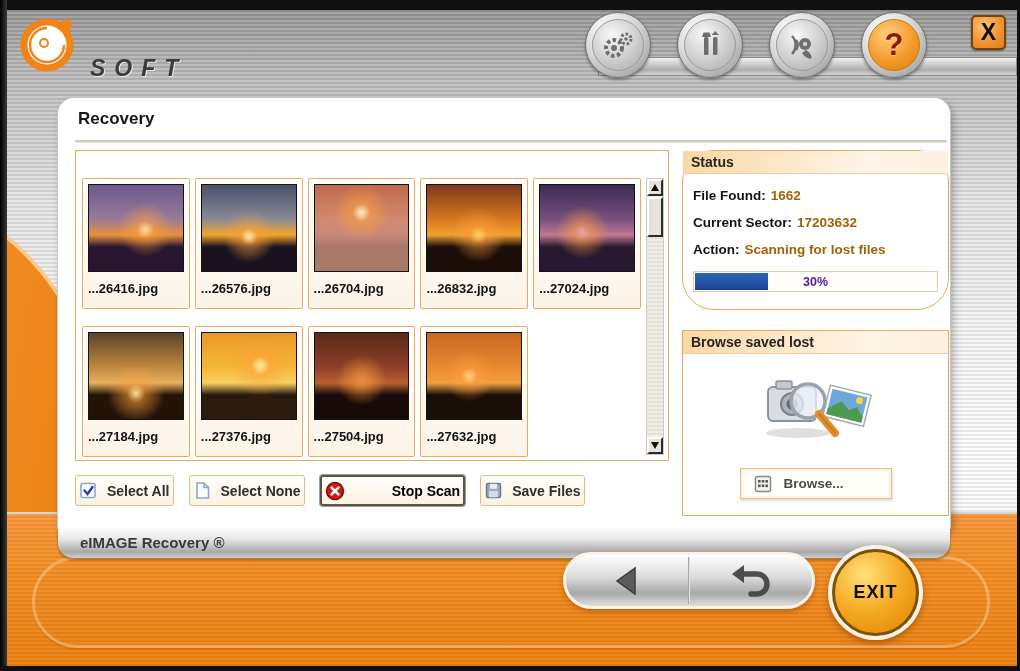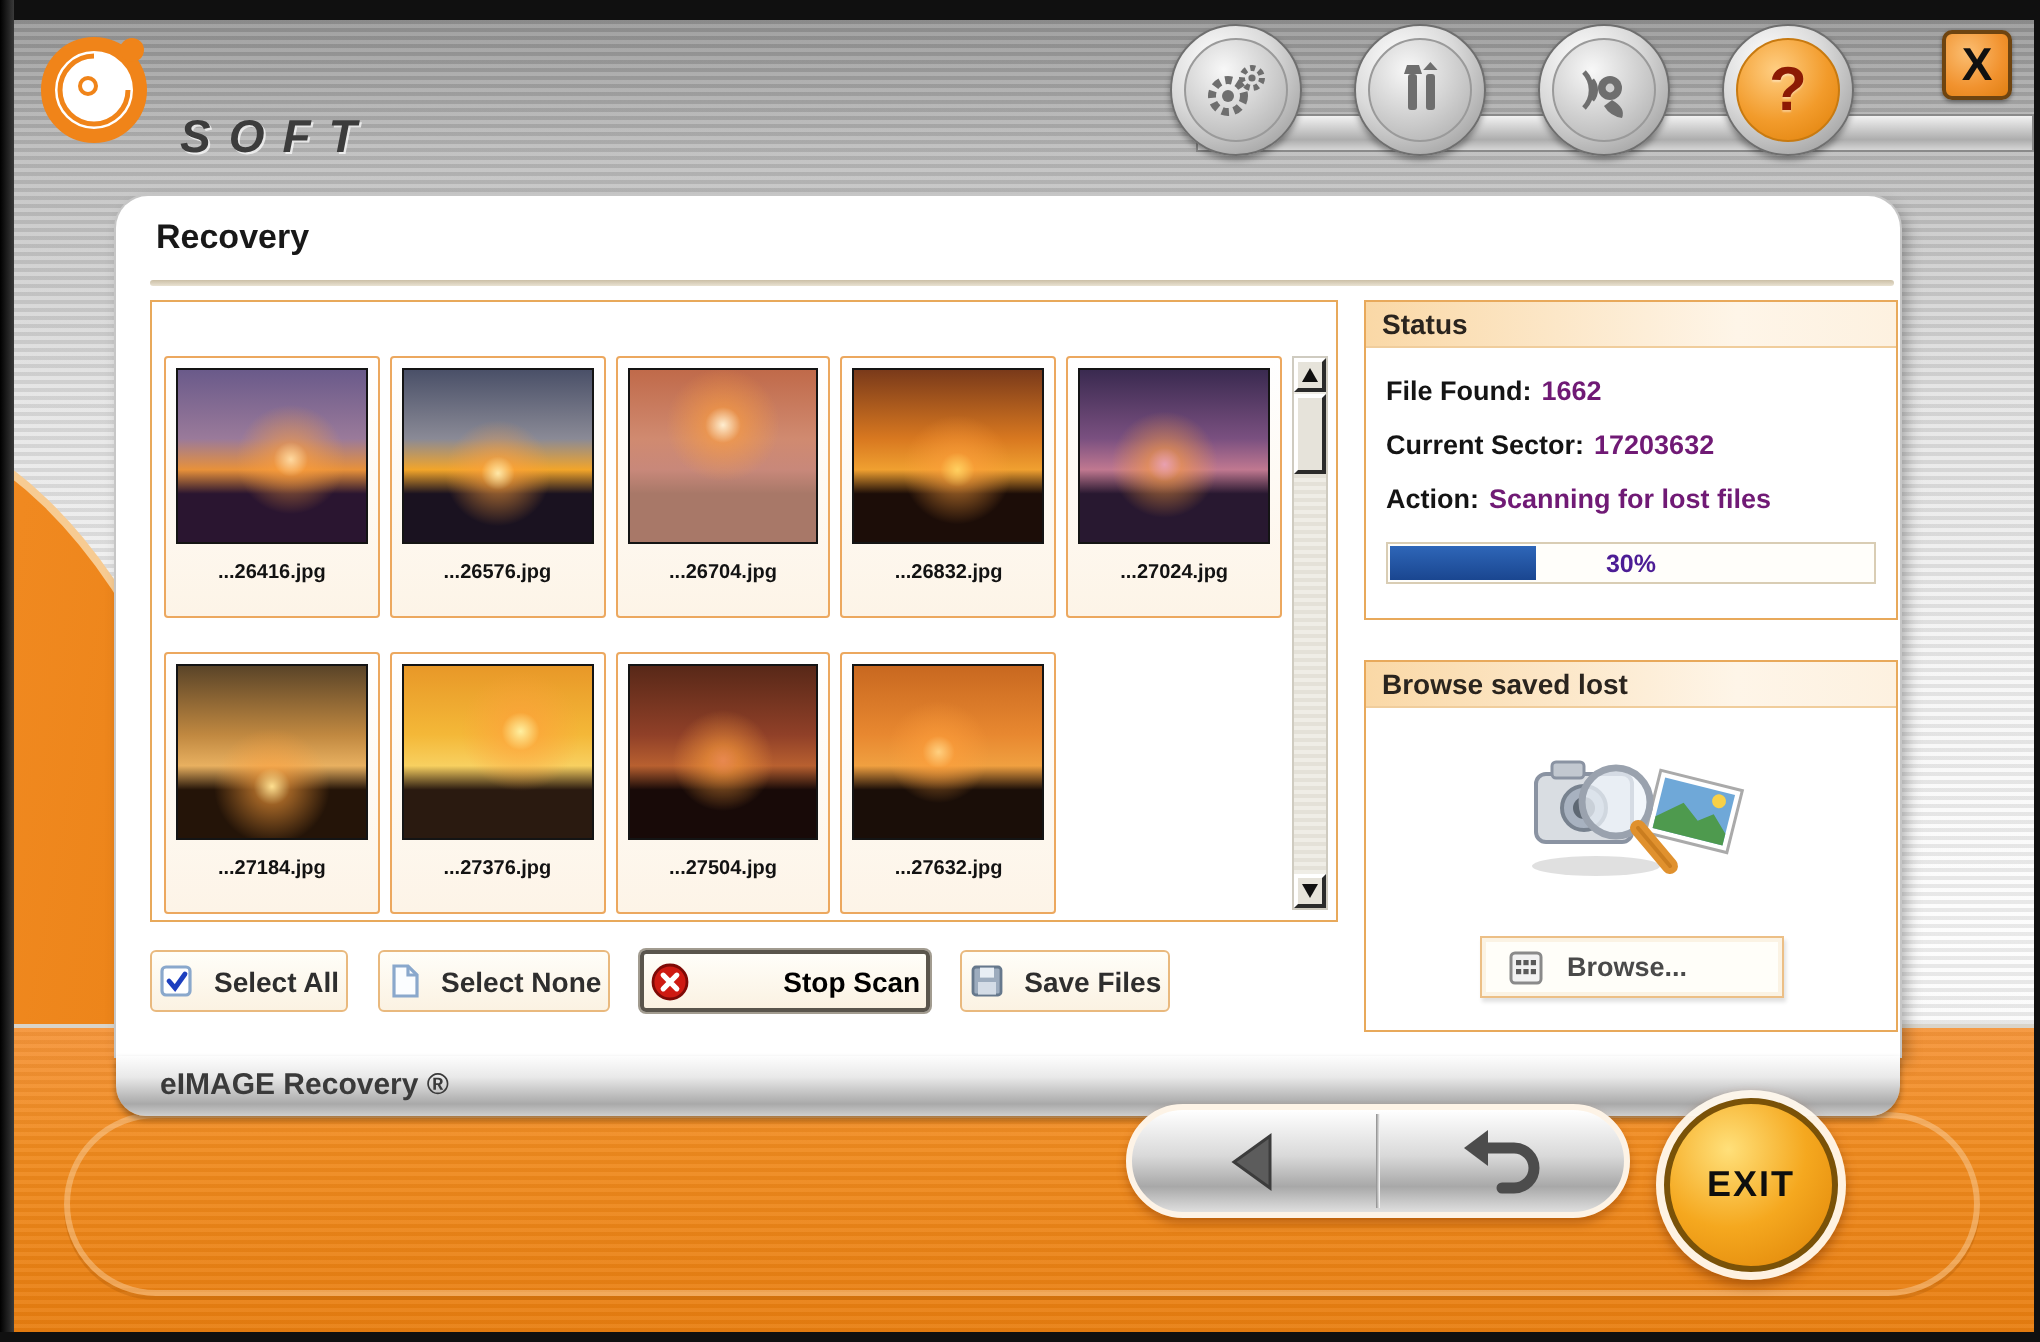--- a/index.html
+++ b/index.html
@@ -59,30 +59,30 @@
   .panel-title { position:absolute; left:20px; top:11px; font-size:17px; font-weight:bold; color:#181818; }
   .panel-divider { position:absolute; left:17px; right:3px; top:42px; height:3px; border-radius:2px;
     background:linear-gradient(180deg,#CBBFA6,#E9E2D2); }
 
   
   .gbox { position:absolute; background:#FFFFFF; border:1px solid #E8A95B; }
   .gbox-head { height:23px; background:linear-gradient(90deg,#FAD8A6,#FEF5E8 70%,#FDF1E0);
     border-bottom:1px solid #F0CD9C; font-size:14px; font-weight:bold; color:#2A241E;
     line-height:22px; padding-left:8px; }
   .preview-box { left:17px; top:52px; width:594px; height:311px; }
-  .status-box  { left:624px; top:52px; width:267px; height:160px; }
+  .status-box  { left:624px; top:52px; width:267px; height:160px;border-radius:32px; }
   .browse-box  { left:624px; top:232px; width:267px; height:186px; }
 
   
   .thumb-grid { position:absolute; left:6px; right:27px; top:27px; bottom:6px;
     display:grid; grid-template-columns:repeat(5,1fr); column-gap:5px; row-gap:17px; }
   .thumb-cell { border:1px solid #ECA85F; border-radius:2px; background:linear-gradient(180deg,#FFFFFF,#FDF4E7);
     padding:5px 5px 0 5px; height:131px; cursor:pointer; }
   .thumb-img { height:88px; border:1px solid #141414; }
-  .thumb-name { margin-top:9px; text-align:center; font-size:10px; font-weight:bold; color:#121212; }
+  .thumb-name { margin-top:9px; text-align:left; font-size:13px; font-weight:bold; color:#121212; }
 
   
   .sbar { position:absolute; top:27px; bottom:5px; right:4px; width:18px;
     background:repeating-linear-gradient(180deg,#EFEDE6 0 2px,#E4E1D8 2px 4px); border:1px solid #CFCBC0; }
   .sb-btn,.sb-thumb { position:absolute; left:0; width:16px; height:17px; background:#E6E3DA;
     border:2px solid; border-color:#FFFFFF #2B2B2B #2B2B2B #FFFFFF; display:flex;
     align-items:center; justify-content:center; cursor:pointer; }
   .sb-up { top:0; } .sb-thumb { top:18px; height:40px; } .sb-down { bottom:0; }
   .tri-up { width:0; height:0; border-left:4px solid transparent; border-right:4px solid transparent; border-bottom:7px solid #101010; }
   .tri-down { width:0; height:0; border-left:4px solid transparent; border-right:4px solid transparent; border-top:7px solid #101010; }
@@ -90,21 +90,21 @@
   
   .actions-row { position:absolute; left:17px; top:377px; height:32px; display:flex; gap:15px; }
   .act-btn { display:inline-flex; align-items:center; gap:9px; padding:0 3px; height:31px;
     background:linear-gradient(180deg,#FFFEF9,#FBF2E2); border:1px solid #E9B97E; border-radius:3px;
     font-size:14px; font-weight:bold; color:#2E2E2E; cursor:pointer; }
   .act-btn.active { border:2px solid #5A554C; box-shadow:0 0 0 1px #A29C90; color:#000;gap:47px; }
 
   
   .status-body { padding:8px 10px 0 10px; }
   .status-row { font-size:13.5px; font-weight:bold; line-height:27px; white-space:nowrap; }
-  .status-row .lbl { color:#141414; } .status-row .val { color:#701a75; margin-left:5px; }
+  .status-row .lbl { color:#141414; } .status-row .val { color:#a16207; margin-left:5px; }
   .progress { position:relative; height:21px; margin:8px 0 0 0; border:1px solid #D9CDB4; background:#FFFEFA;
     display:flex; align-items:center; justify-content:center; font-size:12.5px; font-weight:bold; color:#4c1d95; }
   .progress-fill { position:absolute; left:1px; top:1px; bottom:1px; width:30%;
     background:linear-gradient(180deg,#2E66B8,#1A4690); }
   .progress-label { position:relative; }
 
   
   .browse-art { position:absolute; left:50%; top:36px; transform:translateX(-50%); }
   .browse-btn { position:absolute; left:50%; bottom:16px; transform:translateX(-50%); width:152px; height:31px;
     display:flex; align-items:center; gap:12px; padding-left:13px; background:#FFFEF9;

